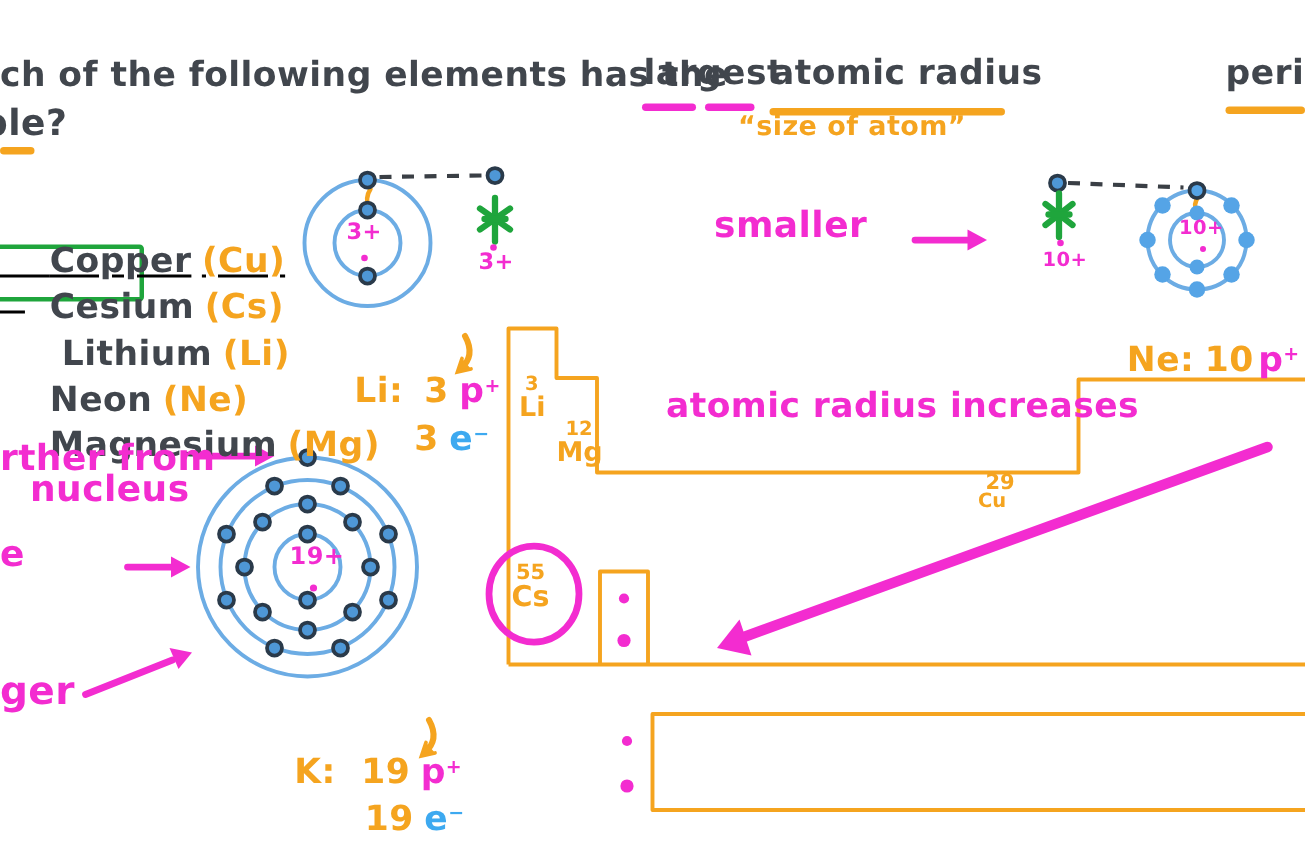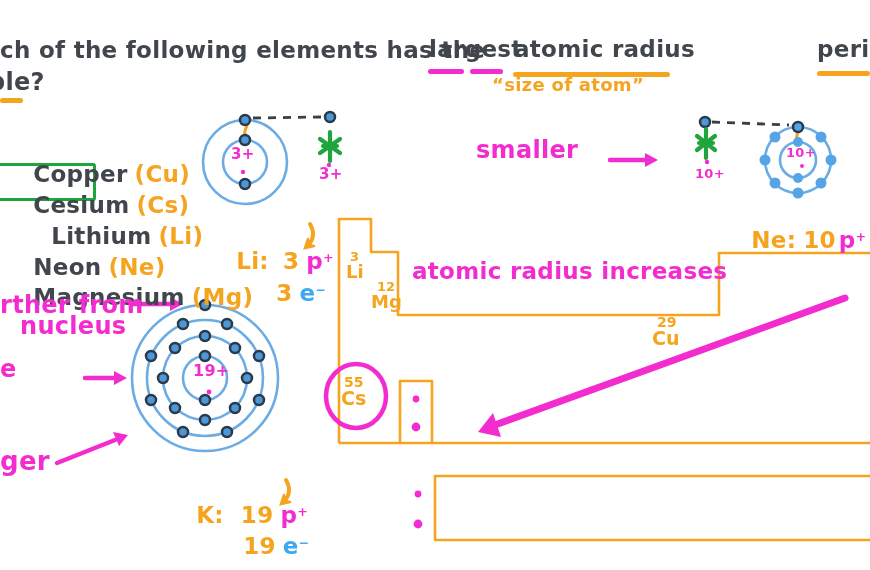--- a/index.html
+++ b/index.html
@@ -161,42 +161,42 @@
   <div class="bar orange-bar" style="left:0px;top:98px;width:23px;height:4.5px;"></div>
   <div class="greenbox" style="left:-12px;top:163px;width:102px;height:32px;"></div>
 
   <div class="t dark f23" style="left:0px;top:38px;">ch of the following elements has the</div>
   <div class="t dark f23" style="left:429px;top:37px;">largest</div>
   <div class="t dark f23" style="left:514px;top:37px;">atomic radius</div>
   <div class="t dark f23" style="left:817px;top:37px;">perio</div>
   <div class="t dark f24" style="left:-12px;top:70px;">ble?</div>
   <div class="t orange f22" style="left:492px;top:76px;">“size of atom”</div>
 
-  <div class="t f23" style="left:0px;top:138px;">
+  <div class="t f23" style="left:0px;top:138px;text-decoration:underline;">
     <span class="dark">Copper</span><span class="orange sgap">(Cu)</span>
   </div>
   <div class="t f23" style="left:0px;top:169px;">
     <span class="dark">Cesium</span><span class="orange sgap">(Cs)</span>
   </div>
-  <div class="t f23" style="left:18px;top:200px;">
+  <div class="t f23" style="left:8px;top:200px;">
     <span class="dark">Lithium</span><span class="orange sgap">(Li)</span>
   </div>
   <div class="t f23" style="left:0px;top:231px;">
     <span class="dark">Neon</span><span class="orange sgap">(Ne)</span>
   </div>
   <div class="t f23" style="left:0px;top:261px;">
     <span class="dark">Magnesium</span><span class="orange sgap">(Mg)</span>
   </div>
 
   <div class="t pink f24" style="left:0px;top:293px;">rther from</div>
   <div class="t pink f24" style="left:20px;top:314px;">nucleus</div>
   <div class="t pink f24" style="left:0px;top:357px;">e</div>
   <div class="t pink" style="left:0px;top:448px;font-size:26px;">ger</div>
   <div class="t pink f24" style="left:432px;top:138px;margin-left:44px;">smaller</div>
-  <div class="t pink f23" style="left:412px;top:259px;">atomic radius increases</div>
+  <div class="t pink f23" style="left:444px;top:259px;">atomic radius increases</div>
 
   <div class="t pink" style="left:231px;top:147px;font-size:15px;">3+</div>
   <div class="t pink" style="left:319px;top:167px;font-size:15px;">3+</div>
   <div class="t pink" style="left:786px;top:146px;font-size:13px;">10+</div>
   <div class="t pink" style="left:695px;top:167px;font-size:13px;">10+</div>
   <div class="t pink" style="left:193px;top:363px;font-size:16px;">19+</div>
 
   <div class="t f23" style="left:203px;top:225px;">
     <span class="orange">Li:</span><span class="orange gap1">3</span><span class="pink sgap"><span>p</span><span class="sup">+</span></span>
   </div>
@@ -222,16 +222,16 @@
   <div class="stack" style="left:371px;top:281px;">
     <span class="num" style="margin-left:6px;">12</span>
       <span class="sym">Mg</span>
   </div>
   <div class="stack" style="left:341px;top:376px;">
     <span class="num" style="margin-left:3px;font-size:14px;">55</span>
       <span class="sym" style="font-size:19px;">Cs</span>
   </div>
   <div class="stack" style="left:652px;top:316px;">
     <span class="num" style="margin-left:5px;font-size:14px;">29</span>
-      <span class="sym" style="font-size:19px;">Cu</span>
+      <span class="sym" style="font-size:13px;">Cu</span>
   </div>
 
 </div>
 
 </body></html>

